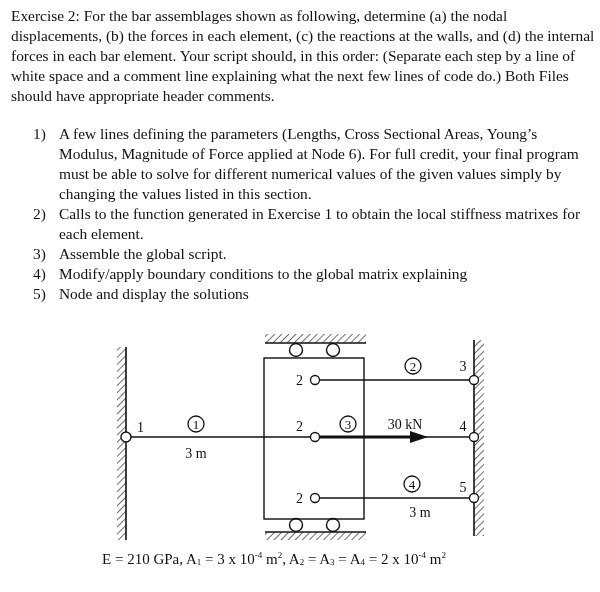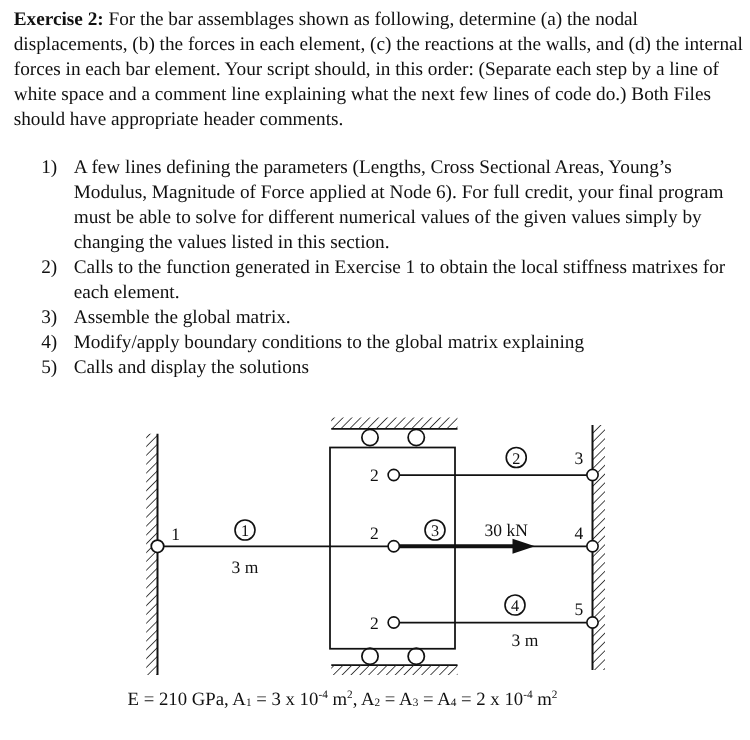--- a/index.html
+++ b/index.html
@@ -1,20 +1,20 @@
 <!DOCTYPE html>
 <html><head>
 <meta charset="utf-8">
 <style>
   html, body { margin: 0; padding: 0; background: #ffffff; }
   body { width: 600px; height: 592px; position: relative; overflow: hidden;
          font-family: "Liberation Serif", serif; color: #111; }
   .para { position: absolute; left: 11px; top: 6px; width: 585px;
           font-size: 15.4px; line-height: 20px; }
-  .para b { font-weight: bold; }
+  .para b { font-weight: normal; }
   .steps { position: absolute; left: 33px; top: 124px; width: 565px; margin: 0; padding: 0;
            list-style: none; font-size: 15.4px; line-height: 20px; }
   .steps li { position: relative; padding-left: 26px; }
   .steps .num { position: absolute; left: 0; top: 0; }
   svg.fig { position: absolute; left: 0; top: 0; }
   svg.fig text { font-family: "Liberation Serif", serif; fill: #111; }
   .eq { position: absolute; left: 0; top: 545px; width: 548px; text-align: center;
         font-size: 15px; line-height: 20px; }
   .eq sup { font-size: 9px; vertical-align: 6px; }
   .eq sub { font-size: 9px; vertical-align: -1px; }
@@ -22,23 +22,23 @@
 </head>
 <body>
 
 <div class="para">
   <b>Exercise 2:</b><span> For the bar assemblages shown as following, determine (a) the nodal displacements, (b) the forces in each element, (c) the reactions at the walls, and (d) the internal forces in each bar element. Your script should, in this order:   (Separate each step by a line of white space and a comment line explaining what the next few lines of code do.)  Both Files should have appropriate header comments.</span>
 </div>
 
 <ol class="steps">
   <li><span class="num">1)</span><span>A few lines defining the parameters (Lengths, Cross Sectional Areas, Young’s Modulus, Magnitude of Force applied at Node 6).   For full credit, your final program must be able to solve for different numerical values of the given values simply by changing the values listed in this section.</span></li>
   <li><span class="num">2)</span><span>Calls to the function generated in Exercise 1 to obtain the local stiffness matrixes for each element.</span></li>
-  <li><span class="num">3)</span><span>Assemble the global matrix.</span></li>
+  <li><span class="num">3)</span><span>Assemble the global script.</span></li>
   <li><span class="num">4)</span><span>Modify/apply boundary conditions to the global matrix explaining</span></li>
-  <li><span class="num">5)</span><span>Calls and display the solutions</span></li>
+  <li><span class="num">5)</span><span>Node and display the solutions</span></li>
 </ol>
 
 <svg class="fig" width="600" height="592" viewBox="0 0 600 592">
   <defs>
     <pattern id="hatch" patternUnits="userSpaceOnUse" width="5" height="5" patternTransform="rotate(45)">
       <line x1="0" y1="0" x2="0" y2="5" stroke="#222" stroke-width="1.3"></line>
     </pattern>
   </defs>
 
   <g>

